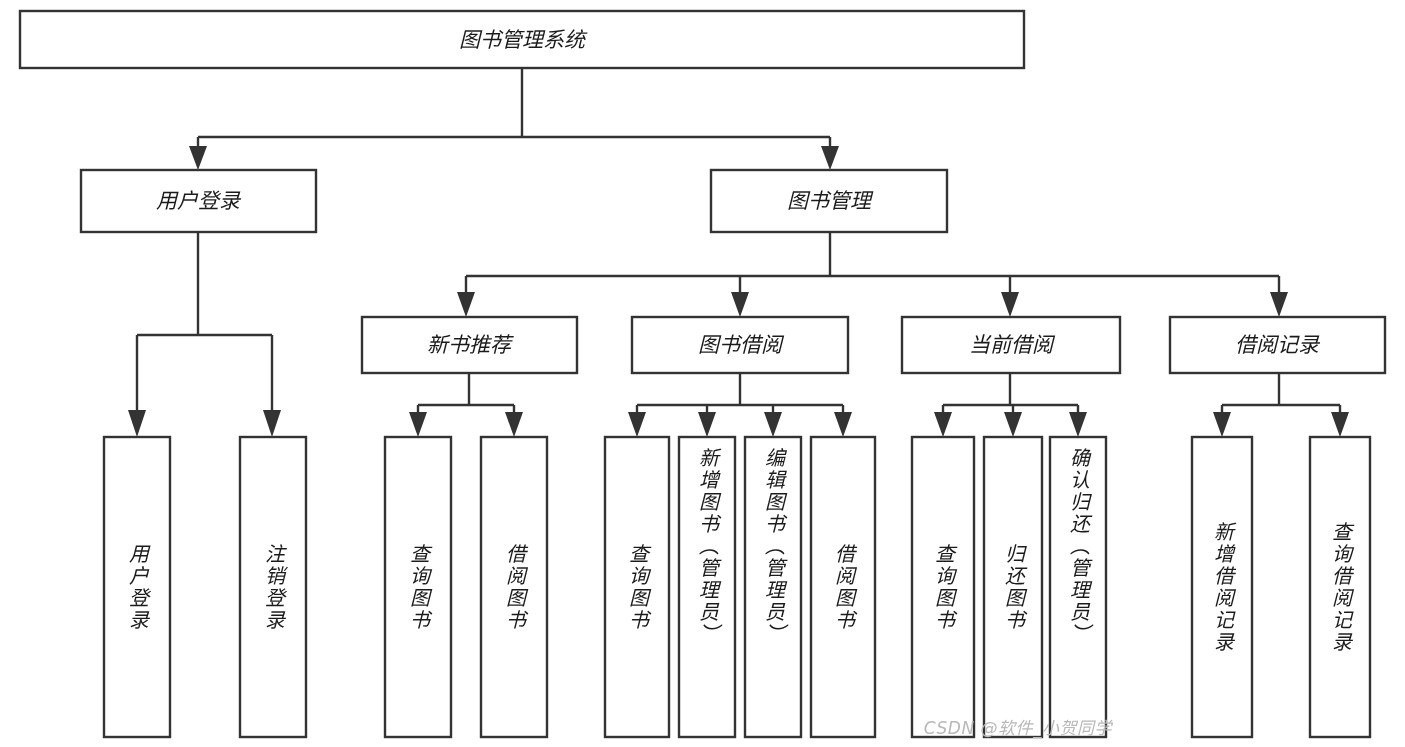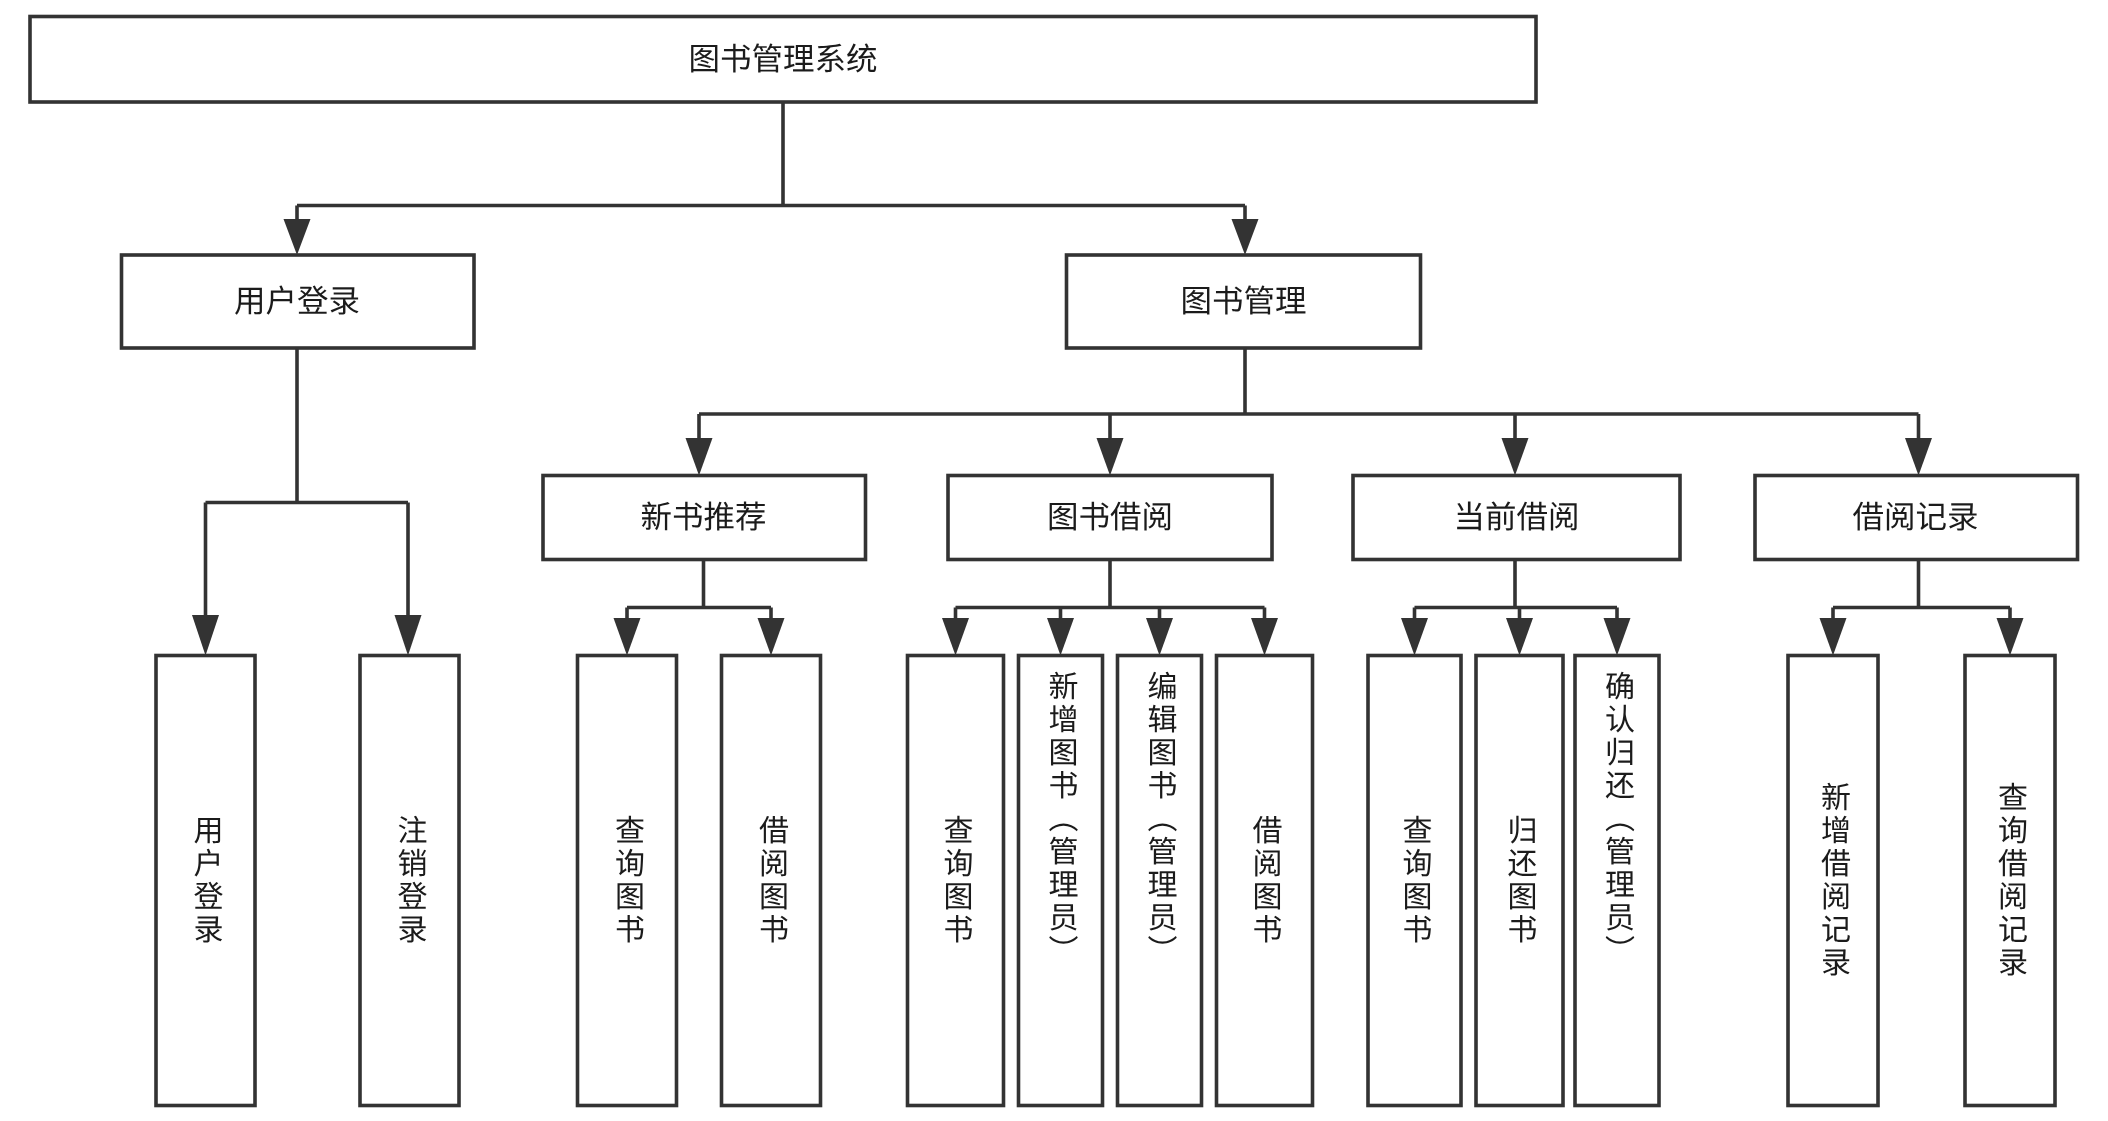--- a/index.html
+++ b/index.html
@@ -12,20 +12,21 @@
     width: 1405px;
     height: 747px;
     overflow: hidden;
     font-family: "DejaVu Sans", "Liberation Sans", sans-serif;
   }
   #diagram-root {
     position: relative;
     width: 1126px;
     height: 747px;
     background: #ffffff;
+    font-style: italic;
   }
   svg#flow-svg {
     position: absolute;
     top: 0;
     left: 0;
     width: 1405px;
     height: 747px;
     display: block;
   }
   .node-box {
@@ -236,13 +237,14 @@
   <div class="leaf-label-wrap" style="left:1050px; top:437px; width:56px; height:300px; align-items:flex-start; padding-top:10px; box-sizing:border-box;">
     <span class="leaf-label">确认归还（管理员）</span>
   </div>
   <div class="leaf-label-wrap" style="left:1192px; top:437px; width:60px; height:300px;">
     <span class="leaf-label">新增借阅记录</span>
   </div>
   <div class="leaf-label-wrap" style="left:1310px; top:437px; width:60px; height:300px;">
     <span class="leaf-label">查询借阅记录</span>
   </div>
 
+  <div class="watermark">CSDN @软件_小贺同学</div>
 </div>
 
 </body></html>

